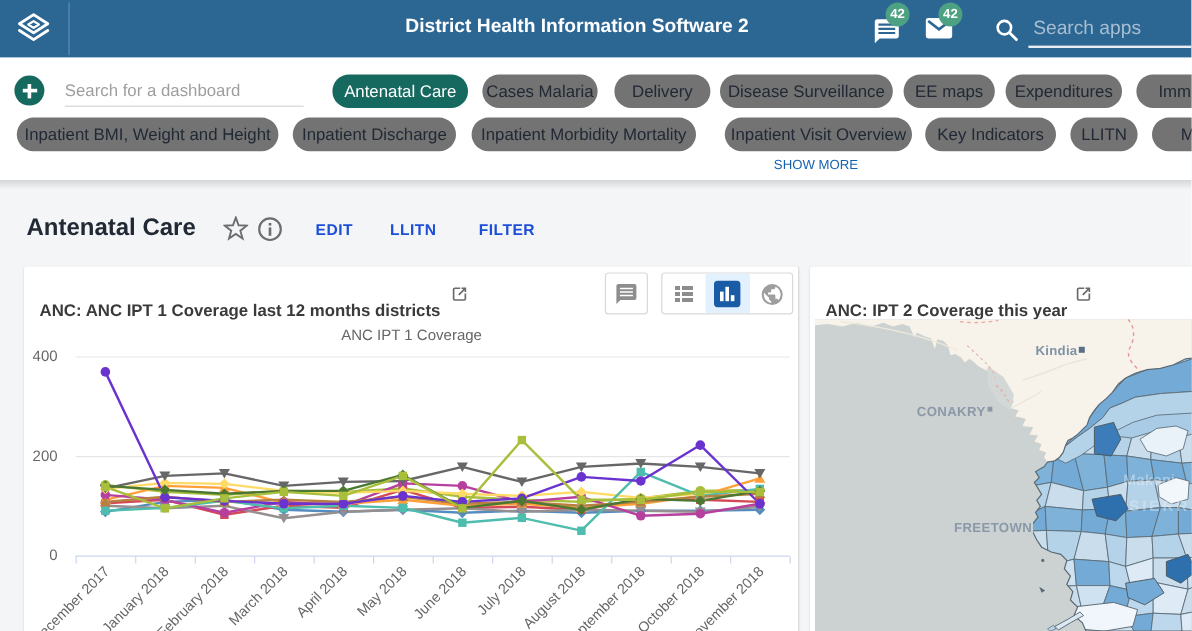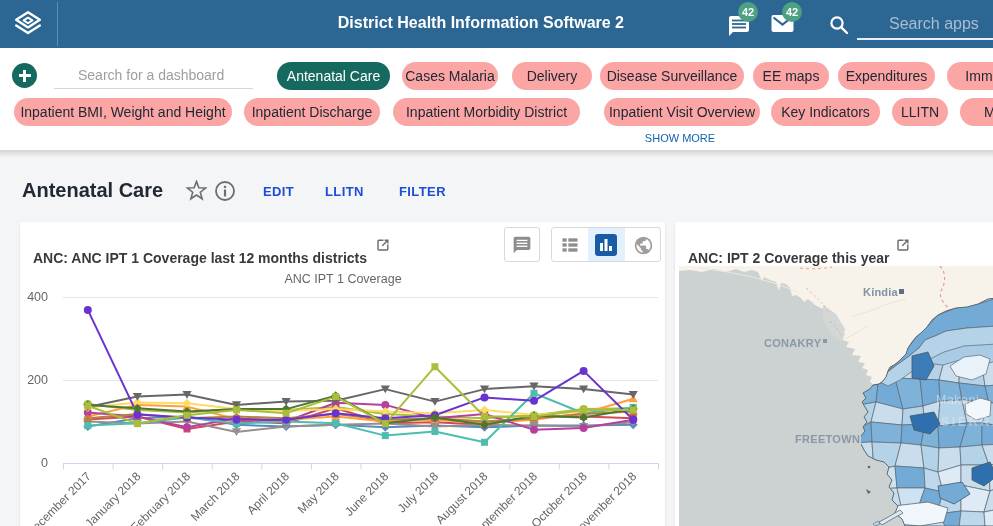--- a/index.html
+++ b/index.html
@@ -2,32 +2,32 @@
 <html><head><meta charset="utf-8"><style>
 * { margin:0; padding:0; box-sizing:border-box; }
 body { width:993px; height:526px; overflow:hidden; position:relative;
   font-family:"Liberation Sans",sans-serif; background:#f3f5f7; }
 .hdr { position:absolute; left:0; top:0; width:993px; height:48px; background:#2c6693; }
 .hdr-title { position:absolute; left:0; top:14px; width:624px; text-align:right;
   color:#fff; font-size:16px; font-weight:bold; }
 .hdr-sep { position:absolute; left:57px; top:2px; width:1px; height:44px; background:rgba(255,255,255,0.25); }
 .badge { position:absolute; width:20px; height:20px; border-radius:50%; background:#4ba182;
   color:#fff; font-size:11px; font-weight:bold; text-align:center; line-height:20px; }
-.srch-txt { position:absolute; left:861px; top:15px; color:#a8bed0; font-size:16px;margin-left:28px; }
+.srch-txt { position:absolute; left:861px; top:15px; color:#a8bed0; font-size:16px; }
 .srch-line { position:absolute; left:857px; top:38px; width:136px; height:2px; background:#e8eef3; }
 .white-band { position:absolute; left:0; top:48px; width:993px; height:102px; background:#fff; }
 .band-shadow { position:absolute; left:0; top:150px; width:993px; height:8px;
   background:linear-gradient(rgba(0,0,0,0.13), rgba(0,0,0,0)); }
 .fab { position:absolute; left:12px; top:63px; width:25px; height:25px; border-radius:50%;
   background:#16695f; }
 .fab:before { content:""; position:absolute; left:6.5px; top:11px; width:12px; height:3px; background:#fff; }
 .fab:after { content:""; position:absolute; left:11px; top:6.5px; width:3px; height:12px; background:#fff; }
-.dsrch { position:absolute; left:54px; top:67px; color:#9e9e9e; font-size:14px;margin-left:24px; }
+.dsrch { position:absolute; left:54px; top:67px; color:#9e9e9e; font-size:14px; }
 .dsrch-line { position:absolute; left:54px; top:88px; width:199px; height:1px; background:#d5d5d5; }
-.chip { position:absolute; height:28px; border-radius:14px; background:#fca5a5; color:#212934;
+.chip { position:absolute; height:28px; border-radius:14px; background:#737373; color:#212934;
   font-size:14px; line-height:28px; text-align:center; }
 .chip.sel { background:#16695f; color:#fff; }
 .showmore { position:absolute; left:612px; top:132px; width:136px; text-align:center; color:#1462b0; font-size:11px;
   font-weight:normal; letter-spacing:0px; }
 .pgtitle { position:absolute; left:22px; top:179px; font-size:20px; font-weight:bold; color:#212934; }
 .actbtn { position:absolute; top:184px; color:#1d4ed8; font-size:13px; font-weight:bold; letter-spacing:0.4px; }
 .card { position:absolute; background:#fff; border-radius:2px; box-shadow:0 1px 2px rgba(0,0,0,0.15); }
 .cardtitle { position:absolute; font-size:14px; font-weight:bold; color:#3a3a3a;margin-top:14px; }
 .iconbox { position:absolute; border:1px solid #d9d9d9; border-radius:3px; background:#fff; }
 </style></head>
@@ -69,21 +69,21 @@
 <div class="dsrch-line"></div>
 <div class="chip sel" style="left:277px;top:62px;width:113px">Antenatal Care</div>
 <div class="chip" style="left:402px;top:62px;width:96px">Cases Malaria</div>
 <div class="chip" style="left:512px;top:62px;width:80px">Delivery</div>
 <div class="chip" style="left:600px;top:62px;width:144px">Disease Surveillance</div>
 <div class="chip" style="left:753px;top:62px;width:76px">EE maps</div>
 <div class="chip" style="left:838px;top:62px;width:97px">Expenditures</div>
 <div class="chip" style="left:947px;top:62px;width:120px">Immunization</div>
 <div class="chip" style="left:14px;top:98px;width:218px">Inpatient BMI, Weight and Height</div>
 <div class="chip" style="left:244px;top:98px;width:136px">Inpatient Discharge</div>
-<div class="chip" style="left:393px;top:98px;width:187px">Inpatient Morbidity District</div>
+<div class="chip" style="left:393px;top:98px;width:187px">Inpatient Morbidity Mortality</div>
 <div class="chip" style="left:604px;top:98px;width:156px">Inpatient Visit Overview</div>
 <div class="chip" style="left:771px;top:98px;width:109px">Key Indicators</div>
 <div class="chip" style="left:892px;top:98px;width:56px">LLITN</div>
 <div class="chip" style="left:960px;top:98px;width:100px">Measles</div>
 <div class="showmore">SHOW MORE</div>
 <div class="pgtitle">Antenatal Care</div>
 <svg width="21" height="21" viewBox="0 0 21 21" style="position:absolute;left:186px;top:180px">
 <polygon points="10.50,1.40 12.85,7.76 19.63,8.03 14.30,12.24 16.14,18.77 10.50,15.00 4.86,18.77 6.70,12.24 1.37,8.03 8.15,7.76" fill="none" stroke="#6e6e6e" stroke-width="1.6" stroke-linejoin="miter"></polygon>
 </svg>
 <svg width="22" height="22" viewBox="0 0 22 22" style="position:absolute;left:214px;top:180px">

